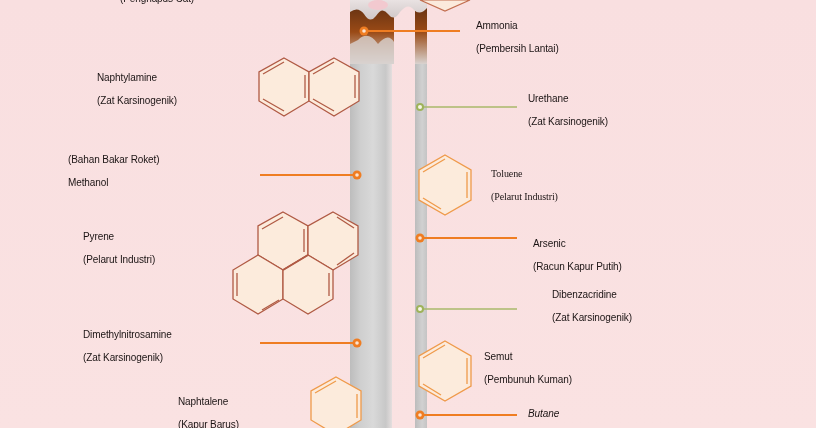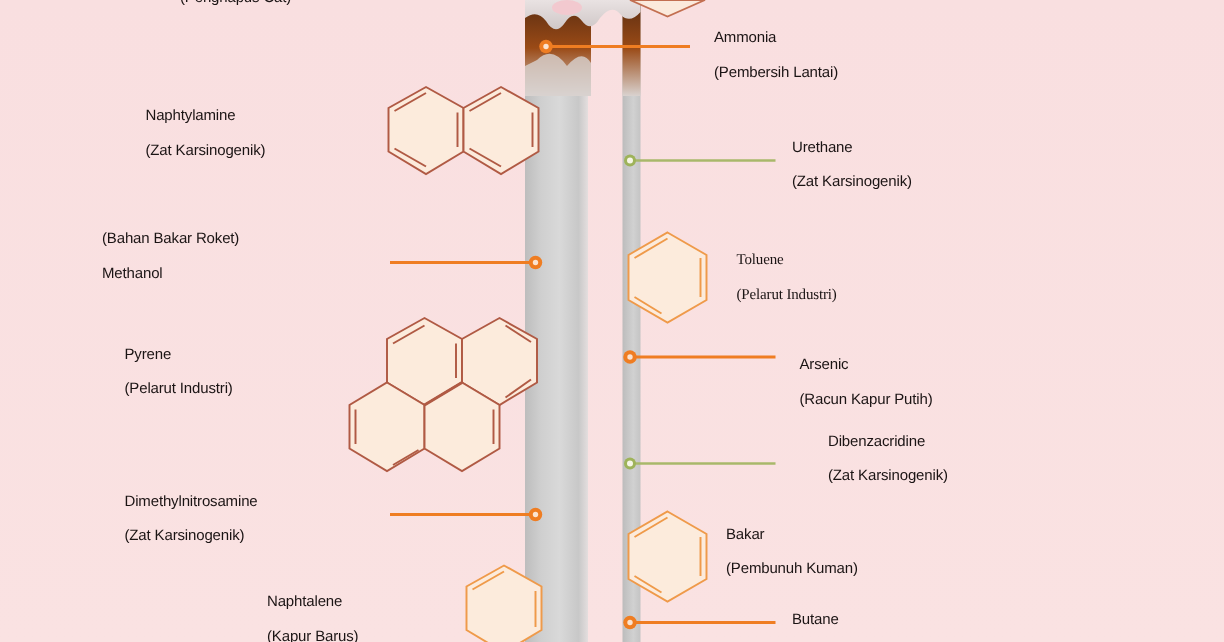--- a/index.html
+++ b/index.html
@@ -166,20 +166,20 @@
   </div>
   <div class="label" style="left:533px;top:232px;">
     <span>Arsenic</span>
     <span>(Racun Kapur Putih)</span>
   </div>
   <div class="label" style="left:552px;top:283px;">
     <span>Dibenzacridine</span>
     <span>(Zat Karsinogenik)</span>
   </div>
   <div class="label" style="left:484px;top:345px;">
-    <span>Bakar</span>
+    <span>Semut</span>
     <span>(Pembunuh Kuman)</span>
   </div>
-  <div class="label" style="left:528px;top:402px;">
+  <div class="label" style="left:528px;top:402px;font-style:italic;">
     <span>Butane</span>
   </div>
 
 </div>
 
 </body></html>

